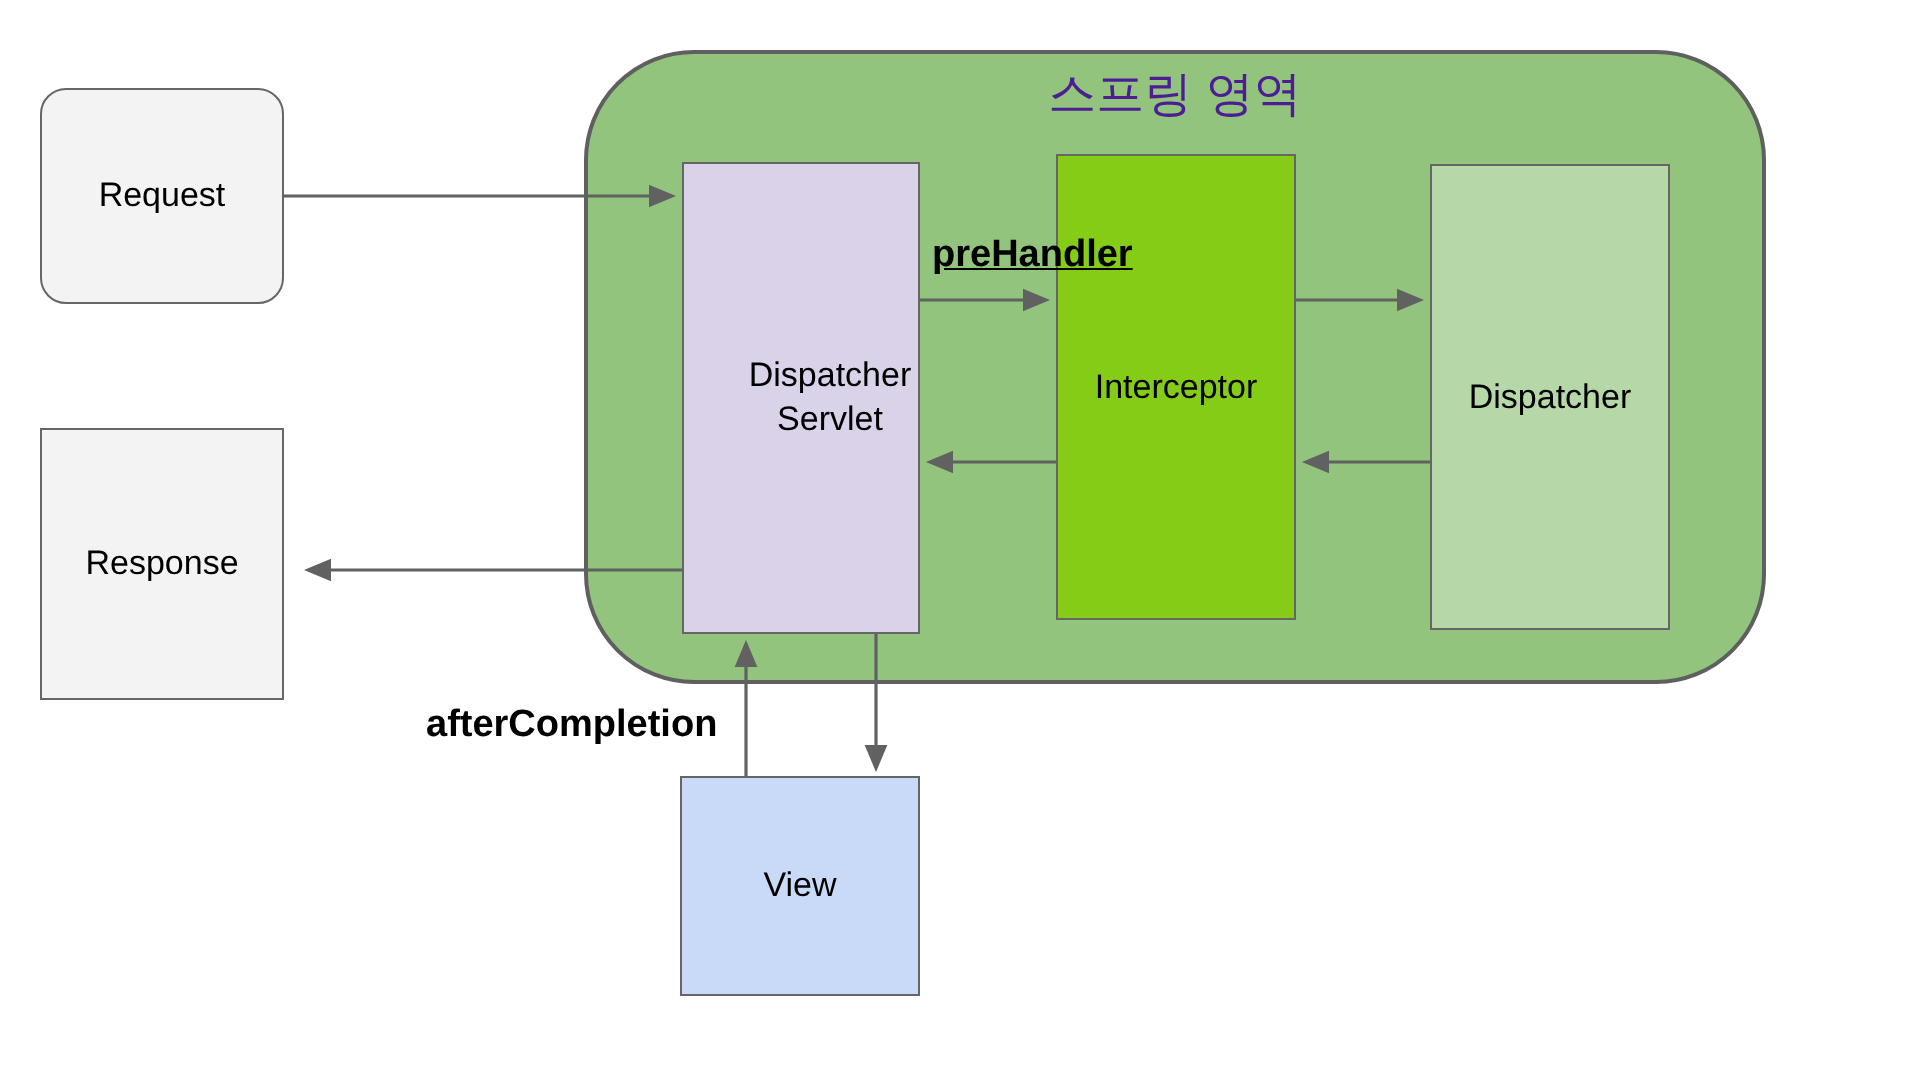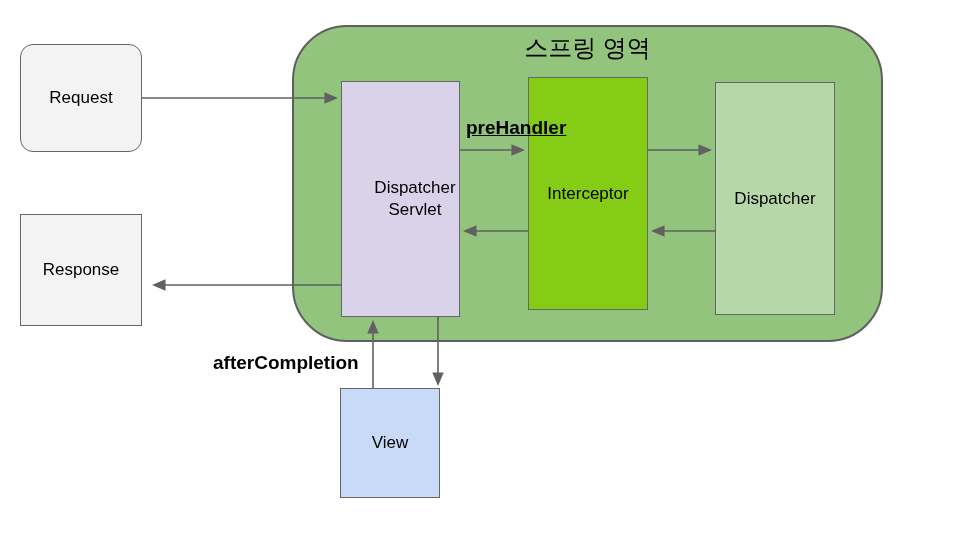--- a/index.html
+++ b/index.html
@@ -29,40 +29,40 @@
     box-sizing: border-box;
   }
   .spring-title {
     position: absolute;
     top: 8px;
     left: 0;
     right: 0;
     text-align: center;
     font-size: 24px;
     line-height: 26px;
-    color: #000000;
+    color: #4c1d95;
   }
   
   .box {
     position: absolute;
     box-sizing: border-box;
     border: 1.5px solid #666666;
     display: flex;
     align-items: center;
     justify-content: center;
     text-align: center;
     font-size: 17px;
     line-height: 22px;
   }
   .box-request   { left: 20px;  top: 44px;  width: 122px; height: 108px; background: #f3f3f3; border-radius: 13px; }
-  .box-response  { left: 20px;  top: 214px; width: 122px; height: 112px; background: #f3f3f3; }
+  .box-response  { left: 20px;  top: 214px; width: 122px; height: 136px; background: #f3f3f3; }
   .box-dispatcher{ left: 341px; top: 81px;  width: 119px; height: 236px; background: #d9d2e9; padding-left: 29px; }
   .box-interceptor{ left: 528px; top: 77px; width: 120px; height: 233px; background: #84cc16; }
   .box-controller{ left: 715px; top: 82px;  width: 120px; height: 233px; background: #b6d7a8; }
-  .box-view      { left: 340px; top: 388px; width: 100px; height: 110px; background: #c9daf8; }
+  .box-view      { left: 340px; top: 388px; width: 120px; height: 110px; background: #c9daf8; }
   .box .node-label { display: inline-block; max-width: 104px; }
   
   .arrows {
     position: absolute;
     left: 0;
     top: 0;
     width: 960px;
     height: 540px;
     pointer-events: none;
   }

